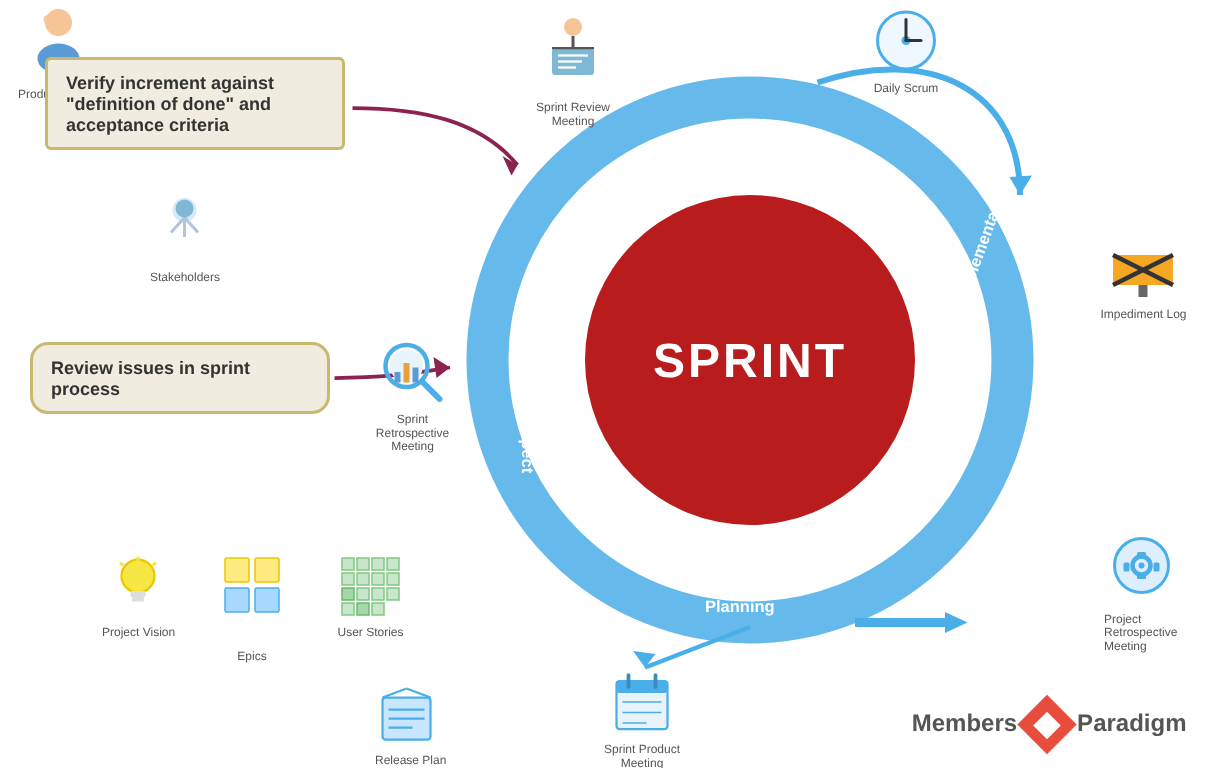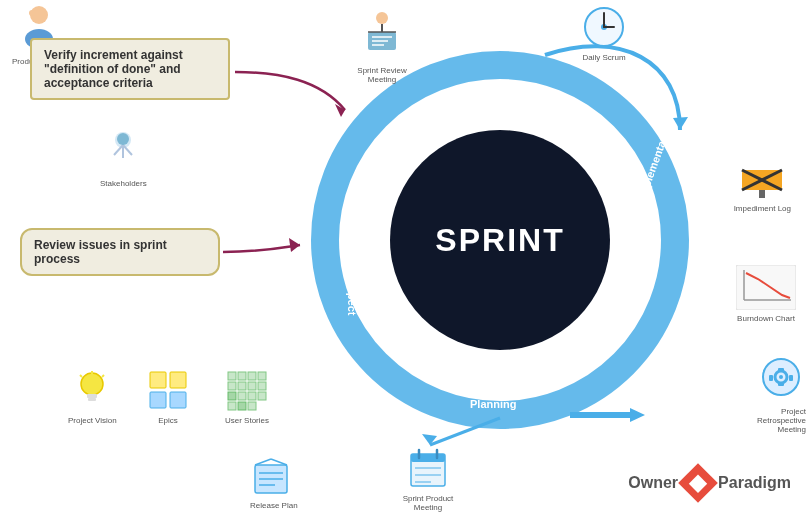--- a/index.html
+++ b/index.html
@@ -20,21 +20,21 @@
     }
 
     
     .sprint-circle {
       position: absolute;
       left: 390px;
       top: 130px;
       width: 220px;
       height: 220px;
       border-radius: 50%;
-      background: #0f172a;
+      background: #b91c1c;
       display: flex;
       align-items: center;
       justify-content: center;
       z-index: 2;
     }
     .sprint-text {
       color: white;
       font-size: 32px;
       font-weight: bold;
       letter-spacing: 2px;
@@ -168,20 +168,34 @@
       <line x1="22" y1="14" x2="22" y2="22" stroke="#555" stroke-width="2"></line>
       <line x1="8" y1="22" x2="36" y2="22" stroke="#555" stroke-width="1.5"></line>
 
       <line x1="12" y1="27" x2="32" y2="27" stroke="white" stroke-width="1.5"></line>
       <line x1="12" y1="31" x2="28" y2="31" stroke="white" stroke-width="1.5"></line>
       <line x1="12" y1="35" x2="24" y2="35" stroke="white" stroke-width="1.5"></line>
     </svg>
     <div style="font-size:8px;color:#555;max-width:60px;">Sprint Review Meeting</div>
   </div>
 
+  <div style="position:absolute; left:240px; top:222px; text-align:center; z-index:15;">
+    <svg width="48" height="48" viewBox="0 0 48 48">
+
+      <circle cx="20" cy="22" r="14" fill="none" stroke="#4aaee8" stroke-width="3"></circle>
+      <circle cx="20" cy="22" r="11" fill="#e8f4fc"></circle>
+
+      <rect x="12" y="26" width="4" height="7" fill="#5b9bd5"></rect>
+      <rect x="18" y="20" width="4" height="13" fill="#e8a03c"></rect>
+      <rect x="24" y="23" width="4" height="10" fill="#5b9bd5"></rect>
+
+      <line x1="31" y1="33" x2="42" y2="44" stroke="#4aaee8" stroke-width="4" stroke-linecap="round"></line>
+    </svg>
+    <div style="font-size:8px;color:#555;max-width:70px;">Sprint Retrospective Meeting</div>
+  </div>
 
   <div style="position:absolute; right:185px; top:5px; text-align:center; z-index:15;">
     <svg width="44" height="44" viewBox="0 0 44 44">
 
       <circle cx="22" cy="22" r="19" fill="#f0f8ff" stroke="#4aaee8" stroke-width="2"></circle>
       <circle cx="22" cy="22" r="3" fill="#4aaee8"></circle>
       <line x1="22" y1="22" x2="22" y2="8" stroke="#333" stroke-width="2" stroke-linecap="round"></line>
       <line x1="22" y1="22" x2="32" y2="22" stroke="#333" stroke-width="2" stroke-linecap="round"></line>
     </svg>
     <div style="font-size:8px;color:#555;">Daily Scrum</div>
@@ -191,33 +205,22 @@
     <svg width="50" height="40" viewBox="0 0 50 40">
 
       <rect x="5" y="10" width="40" height="20" rx="3" fill="#f5a623"></rect>
       <line x1="5" y1="10" x2="45" y2="30" stroke="#333" stroke-width="3"></line>
       <line x1="5" y1="30" x2="45" y2="10" stroke="#333" stroke-width="3"></line>
       <rect x="22" y="30" width="6" height="8" fill="#666"></rect>
     </svg>
     <div style="font-size:8px;color:#555;">Impediment Log</div>
   </div>
 
-  <div style="position:absolute; right:15px; top:265px; text-align:center; z-index:15;">
-    <svg width="60" height="45" viewBox="0 0 60 45">
-      <rect x="0" y="0" width="60" height="45" rx="2" fill="#f8f8f8" stroke="#ddd" stroke-width="1"></rect>
-
-      <line x1="8" y1="35" x2="55" y2="35" stroke="#999" stroke-width="1.5"></line>
-      <line x1="8" y1="5" x2="8" y2="35" stroke="#999" stroke-width="1.5"></line>
-
-      <polyline points="10,8 22,14 34,22 46,30 54,33" fill="none" stroke="#e74c3c" stroke-width="2"></polyline>
-    </svg>
-    <div style="font-size:8px;color:#555;">Burndown Chart</div>
-  </div>
-
-  <div style="position:absolute; right:5px; top:355px; text-align:right; z-index:15;">
+
+  <div style="position:absolute; right:5px; top:355px; text-align:left; z-index:15;">
     <svg width="50" height="48" viewBox="0 0 50 48">
 
       <circle cx="25" cy="22" r="18" fill="#ddeeff" stroke="#4aaee8" stroke-width="2"></circle>
 
       <circle cx="25" cy="22" r="6" fill="none" stroke="#4aaee8" stroke-width="3"></circle>
       <circle cx="25" cy="22" r="2" fill="#4aaee8"></circle>
       <rect x="22" y="13" width="6" height="4" rx="1" fill="#4aaee8"></rect>
       <rect x="22" y="27" width="6" height="4" rx="1" fill="#4aaee8"></rect>
       <rect x="13" y="20" width="4" height="6" rx="1" fill="#4aaee8"></rect>
       <rect x="33" y="20" width="4" height="6" rx="1" fill="#4aaee8"></rect>
@@ -240,21 +243,21 @@
   </div>
 
   <div style="position:absolute; left:148px; top:370px; text-align:center; z-index:15;">
     <svg width="40" height="42" viewBox="0 0 40 42">
 
       <rect x="2" y="2" width="16" height="16" rx="1" fill="#ffeb80" stroke="#e8c800" stroke-width="1"></rect>
       <rect x="22" y="2" width="16" height="16" rx="1" fill="#ffeb80" stroke="#e8c800" stroke-width="1"></rect>
       <rect x="2" y="22" width="16" height="16" rx="1" fill="#a8d8ff" stroke="#4aaee8" stroke-width="1"></rect>
       <rect x="22" y="22" width="16" height="16" rx="1" fill="#a8d8ff" stroke="#4aaee8" stroke-width="1"></rect>
     </svg>
-    <div style="font-size:8px;color:#555;">Epics</div>
+    <div style="font-size:8px;color:#555;margin-top:16px;">Epics</div>
   </div>
 
   <div style="position:absolute; left:225px; top:370px; text-align:center; z-index:15;">
     <svg width="42" height="42" viewBox="0 0 42 42">
 
       <rect x="2" y="2" width="8" height="8" fill="#c8e6c9" stroke="#81c784" stroke-width="1"></rect>
       <rect x="12" y="2" width="8" height="8" fill="#c8e6c9" stroke="#81c784" stroke-width="1"></rect>
       <rect x="22" y="2" width="8" height="8" fill="#c8e6c9" stroke="#81c784" stroke-width="1"></rect>
       <rect x="32" y="2" width="8" height="8" fill="#c8e6c9" stroke="#81c784" stroke-width="1"></rect>
       <rect x="2" y="12" width="8" height="8" fill="#c8e6c9" stroke="#81c784" stroke-width="1"></rect>
@@ -295,21 +298,21 @@
       <line x1="12" y1="2" x2="12" y2="10" stroke="#3a8bc0" stroke-width="2.5" stroke-linecap="round"></line>
       <line x1="30" y1="2" x2="30" y2="10" stroke="#3a8bc0" stroke-width="2.5" stroke-linecap="round"></line>
       <line x1="8" y1="20" x2="34" y2="20" stroke="#4aaee8" stroke-width="1"></line>
       <line x1="8" y1="27" x2="34" y2="27" stroke="#4aaee8" stroke-width="1"></line>
       <line x1="8" y1="34" x2="24" y2="34" stroke="#4aaee8" stroke-width="1"></line>
     </svg>
     <div style="font-size:8px;color:#555;max-width:60px;">Sprint Product Meeting</div>
   </div>
 
   <div class="branding">
-    <span class="branding-text">Owner</span>
+    <span class="branding-text">Members</span>
 
     <div style="width:28px;height:28px;position:relative;transform:rotate(45deg);background:#e74c3c;display:flex;align-items:center;justify-content:center;">
       <div style="width:13px;height:13px;background:white;transform:rotate(0deg);"></div>
     </div>
     <span class="branding-text">Paradigm</span>
   </div>
 
 </div>
 
 </body></html>

